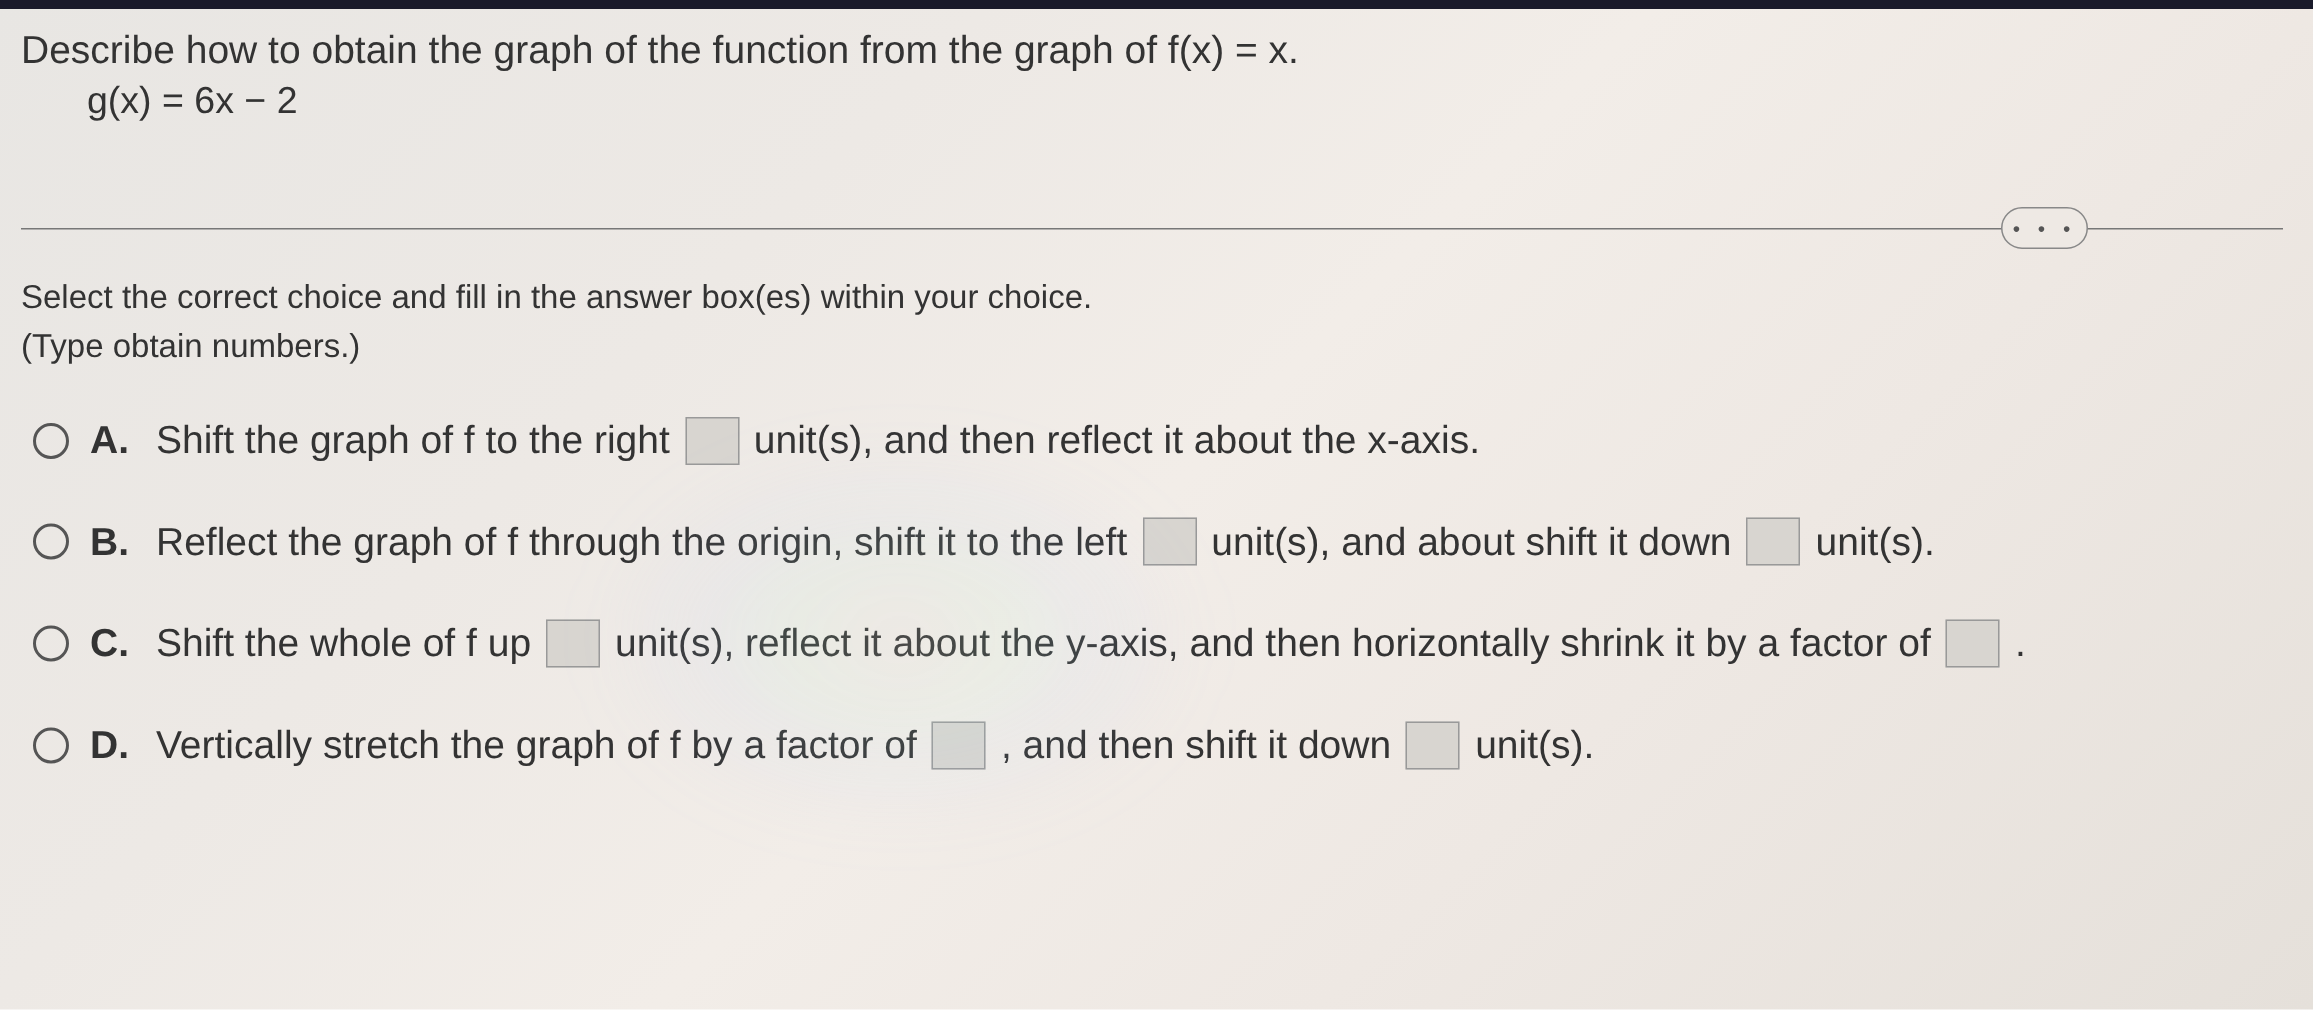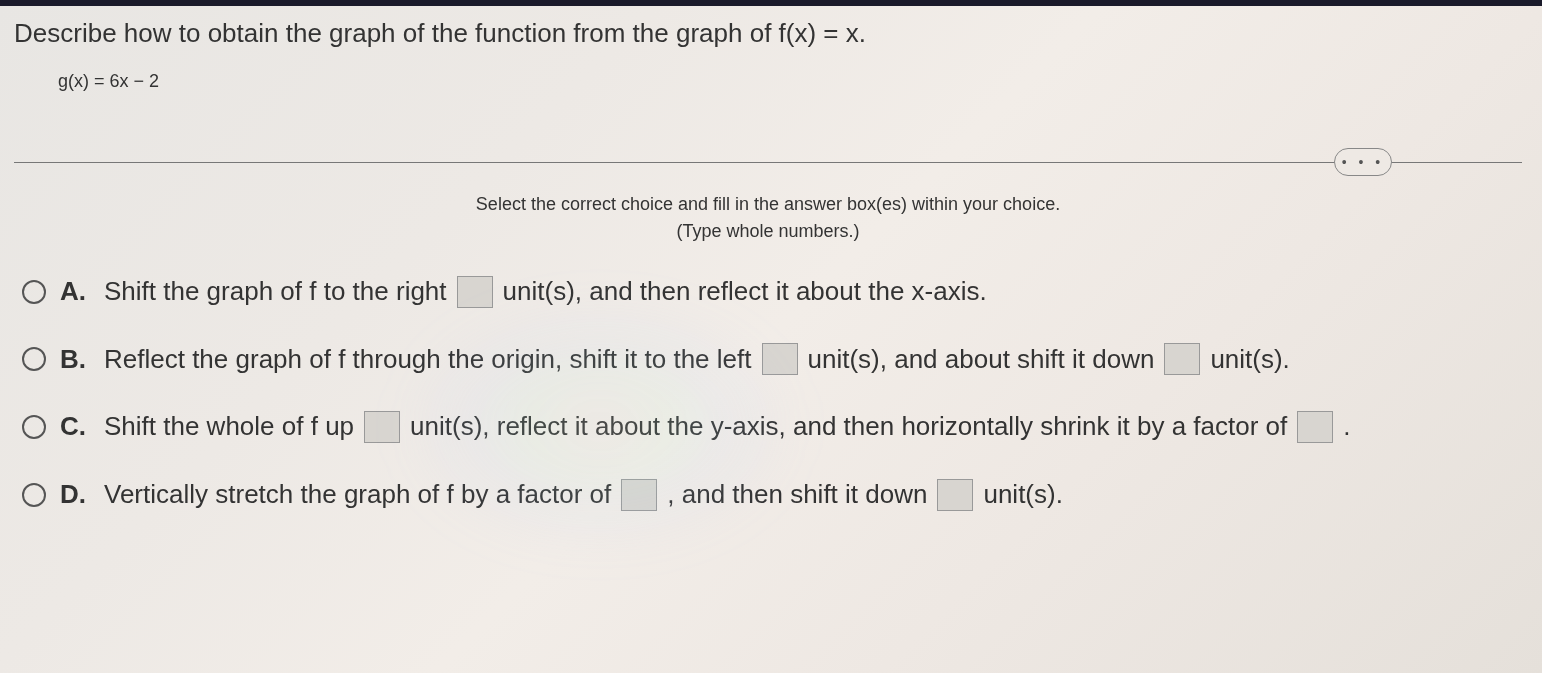--- a/index.html
+++ b/index.html
@@ -26,24 +26,23 @@
       height: 6px;
       background: #1a1a2a;
     }
     .question-area {
       padding-top: 6px;
     }
     .question-text {
       font-size: 26px;
       color: #333;
       line-height: 1.5;
-      margin-bottom: 18px;
     }
     .equation {
-      font-size: 18px;
+      font-size: 25px;
       color: #333;
       margin-left: 44px;
       margin-bottom: 70px;
     }
     .divider-wrap {
       position: relative;
       margin-bottom: 28px;
     }
     .divider {
       border: none;
@@ -61,25 +60,24 @@
       height: 28px;
       display: flex;
       align-items: center;
       justify-content: center;
       color: #555;
       letter-spacing: 4px;
       font-size: 14px;
       cursor: pointer;
     }
     .instruction {
-      font-size: 18px;
+      font-size: 22px;
       color: #333;
       line-height: 1.5;
       margin-bottom: 26px;
-      text-align: center;
     }
     .choices {
       padding-left: 8px;
     }
     .choice {
       display: flex;
       align-items: center;
       margin-bottom: 26px;
       font-size: 26px;
       color: #333;
@@ -139,21 +137,21 @@
   <div class="equation">g(x) = 6x − 2</div>
 </div>
 
 <div class="divider-wrap">
   <hr class="divider">
   <div class="more-pill">• • •</div>
 </div>
 
 <div class="instruction">
   <span>Select the correct choice and fill in the answer box(es) within your choice.</span><br>
-  <span>(Type whole numbers.)</span>
+  <span>(Type obtain numbers.)</span>
 </div>
 
 <div class="choices">
 
   <div class="choice">
     <input type="radio" name="answer" class="radio" style="">
     <span class="choice-label">A.</span>
     <span class="choice-text">
       <span>Shift the graph of f to the right</span>
       <input type="text" class="answer-box" style="">

